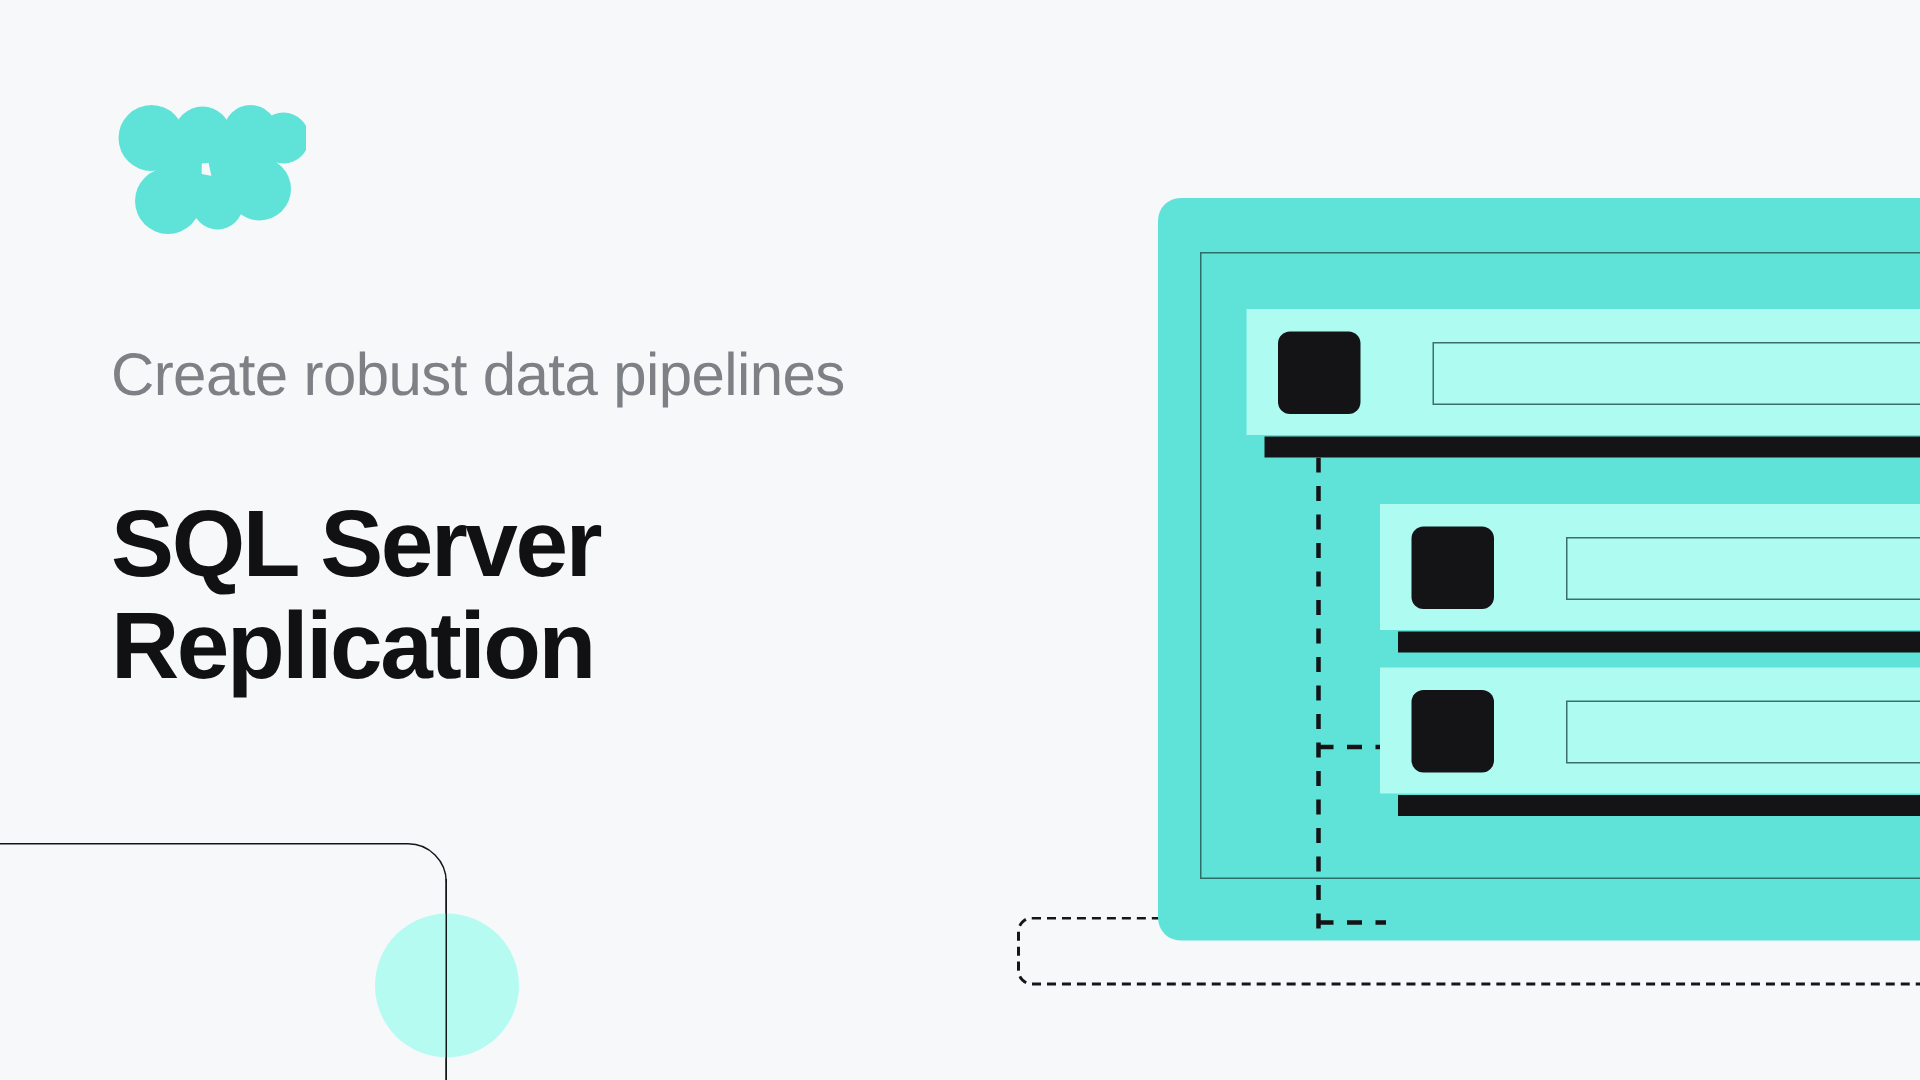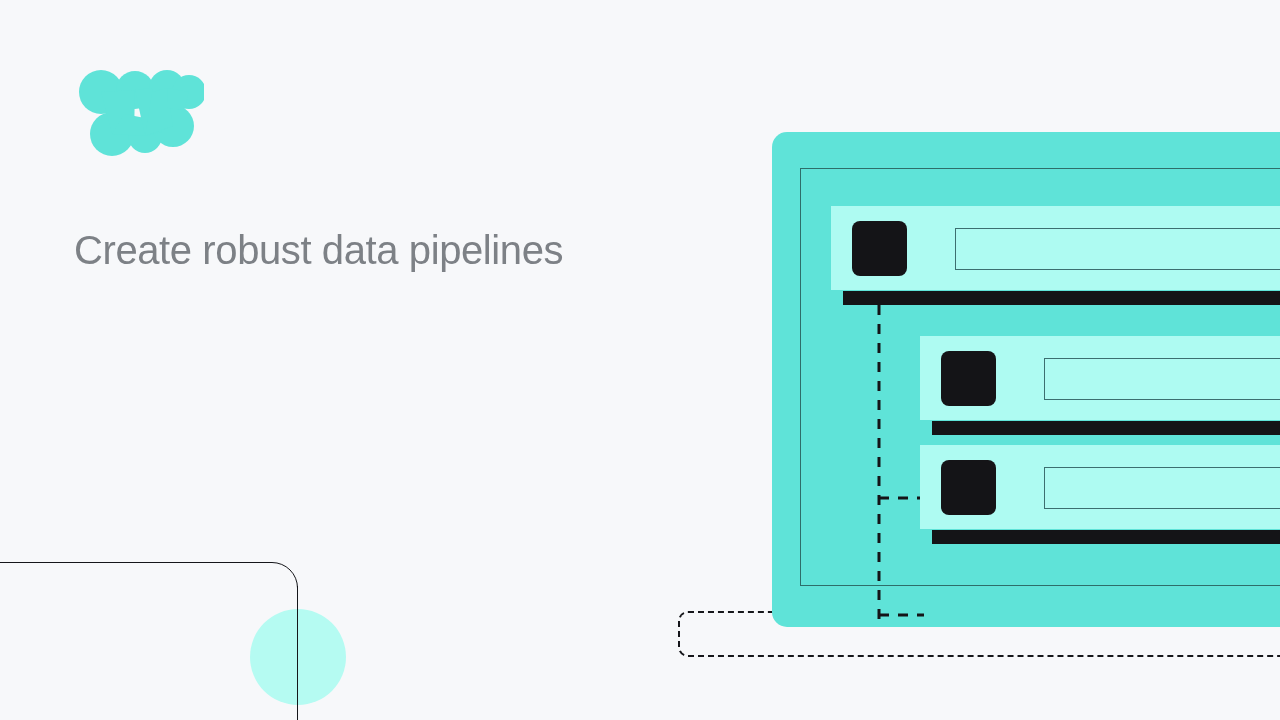--- a/index.html
+++ b/index.html
@@ -206,20 +206,24 @@
         <path d="M40 76 L73 78 L73 60 L52 56 Z"></path>
         <path d="M63 32 L73 78 L90 74 L80 30 Z"></path>
         <path d="M73 78 L101 68 L95 30 L80 34 Z"></path>
         <path d="M95 30 L117 34 L112 52 L96 50 Z"></path>
       </g>
     </svg>
   </div>
 
   <div id="text-block">
     <p id="subtitle">Create robust data pipelines</p>
+    <h1 id="headline">
+      <span class="hl-line">SQL Server</span>
+      <span class="hl-line">Replication</span>
+    </h1>
   </div>
 
   <div id="decor-rounded-rect"></div>
   <div id="decor-circle"></div>
   <div id="decor-vline"></div>
 
   <div id="dashed-outline"></div>
 
   <div id="illustration">
 

